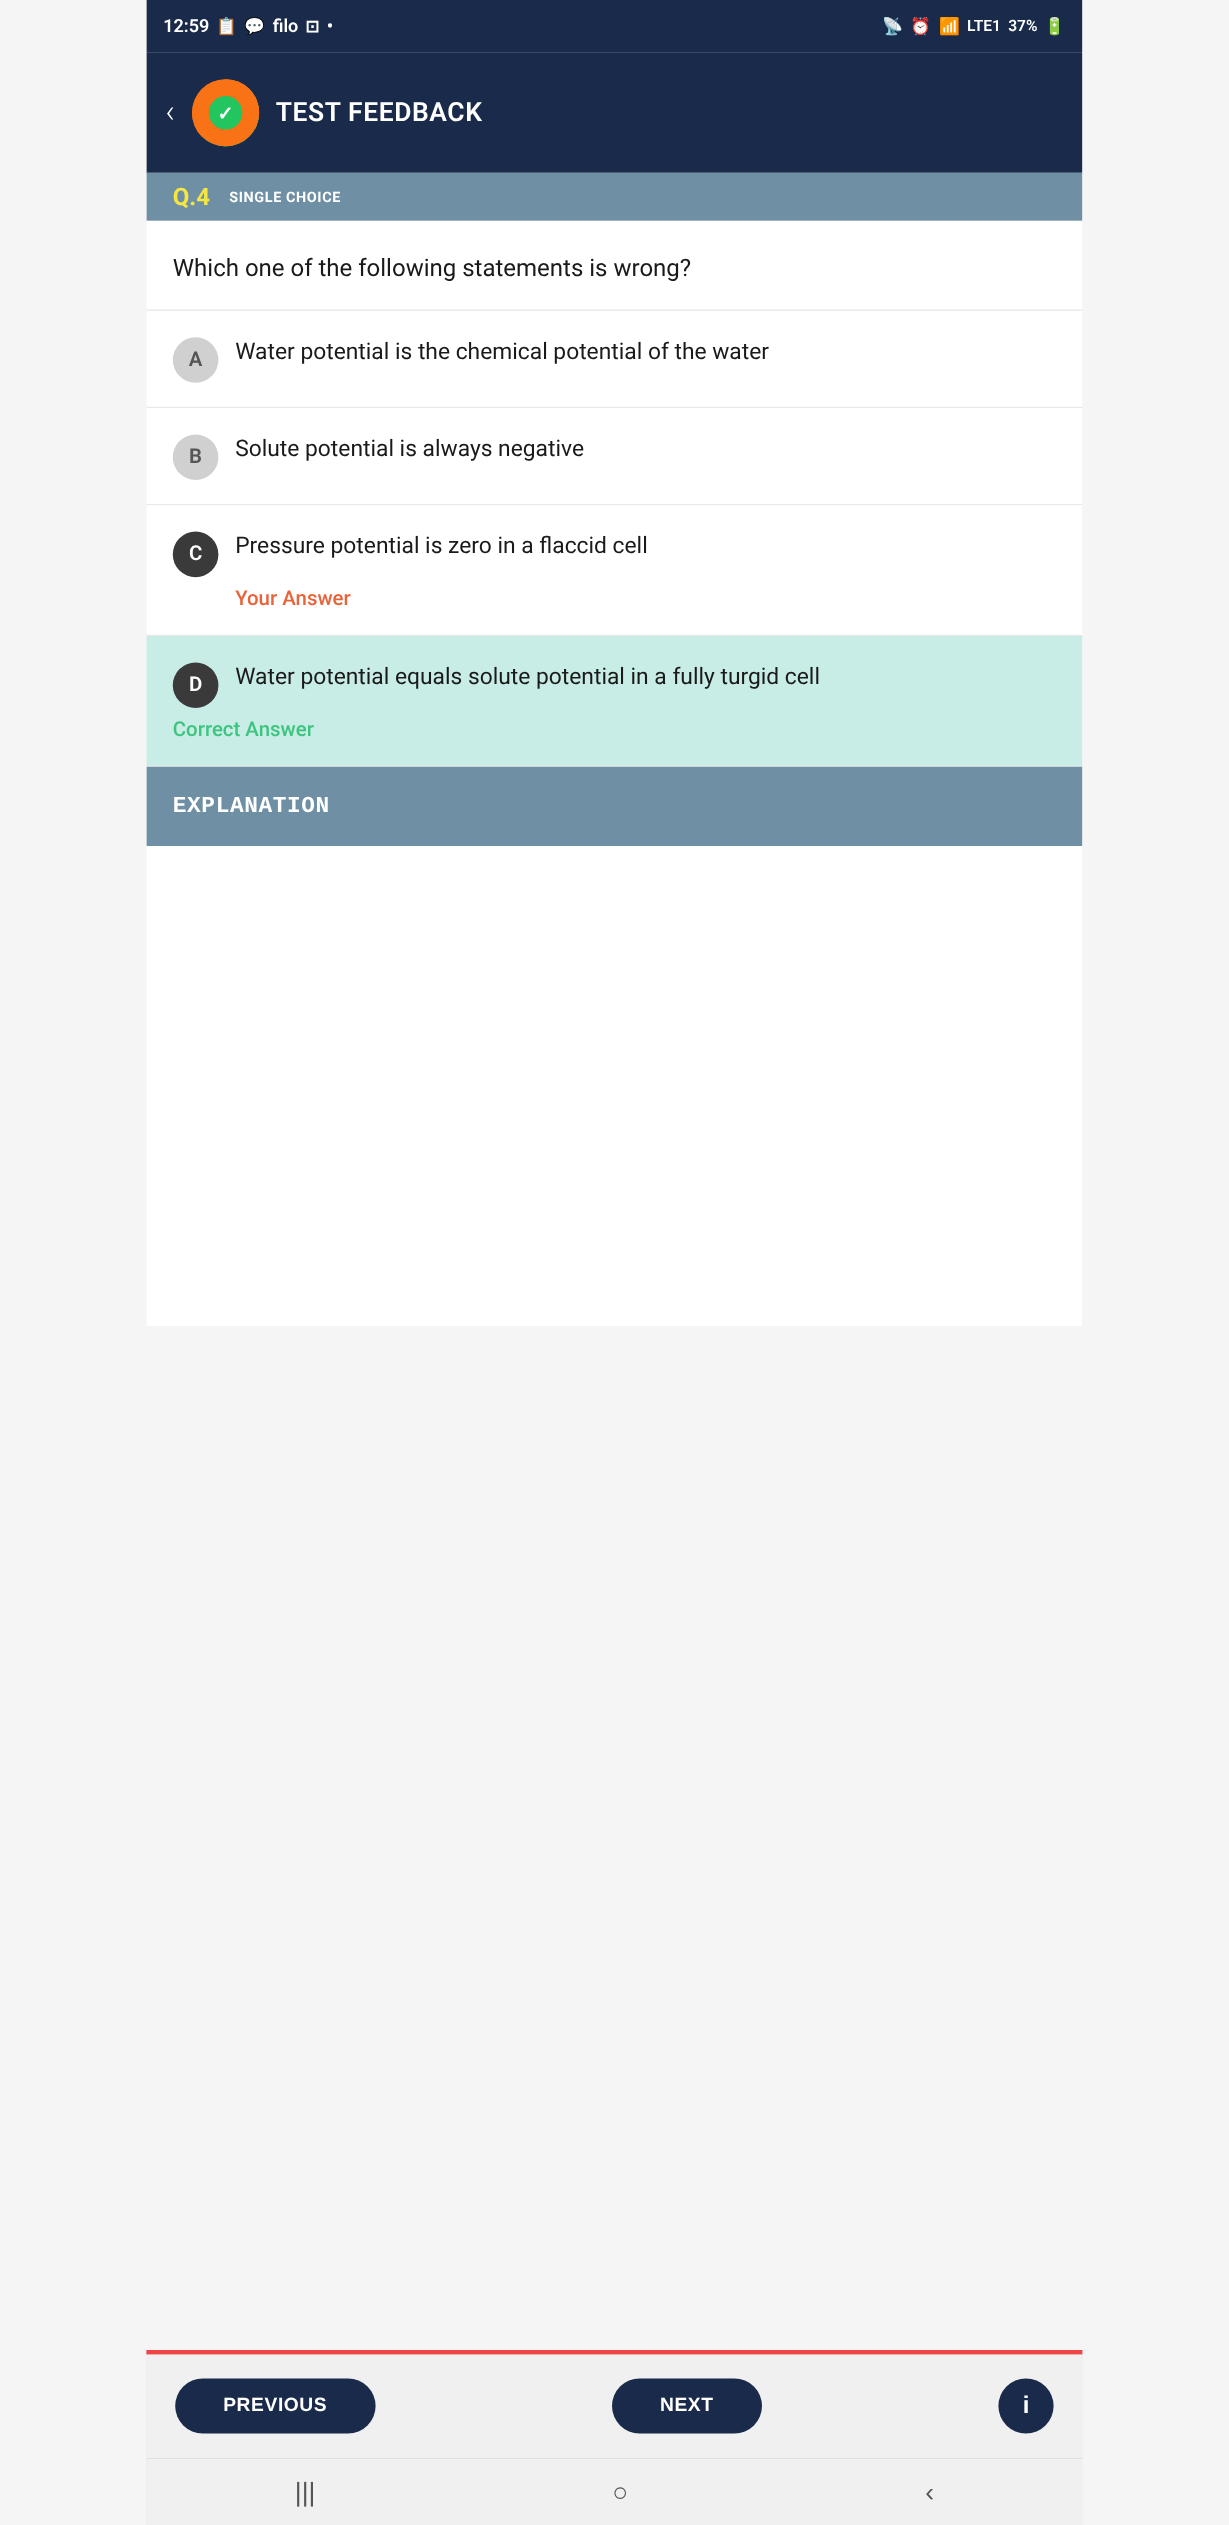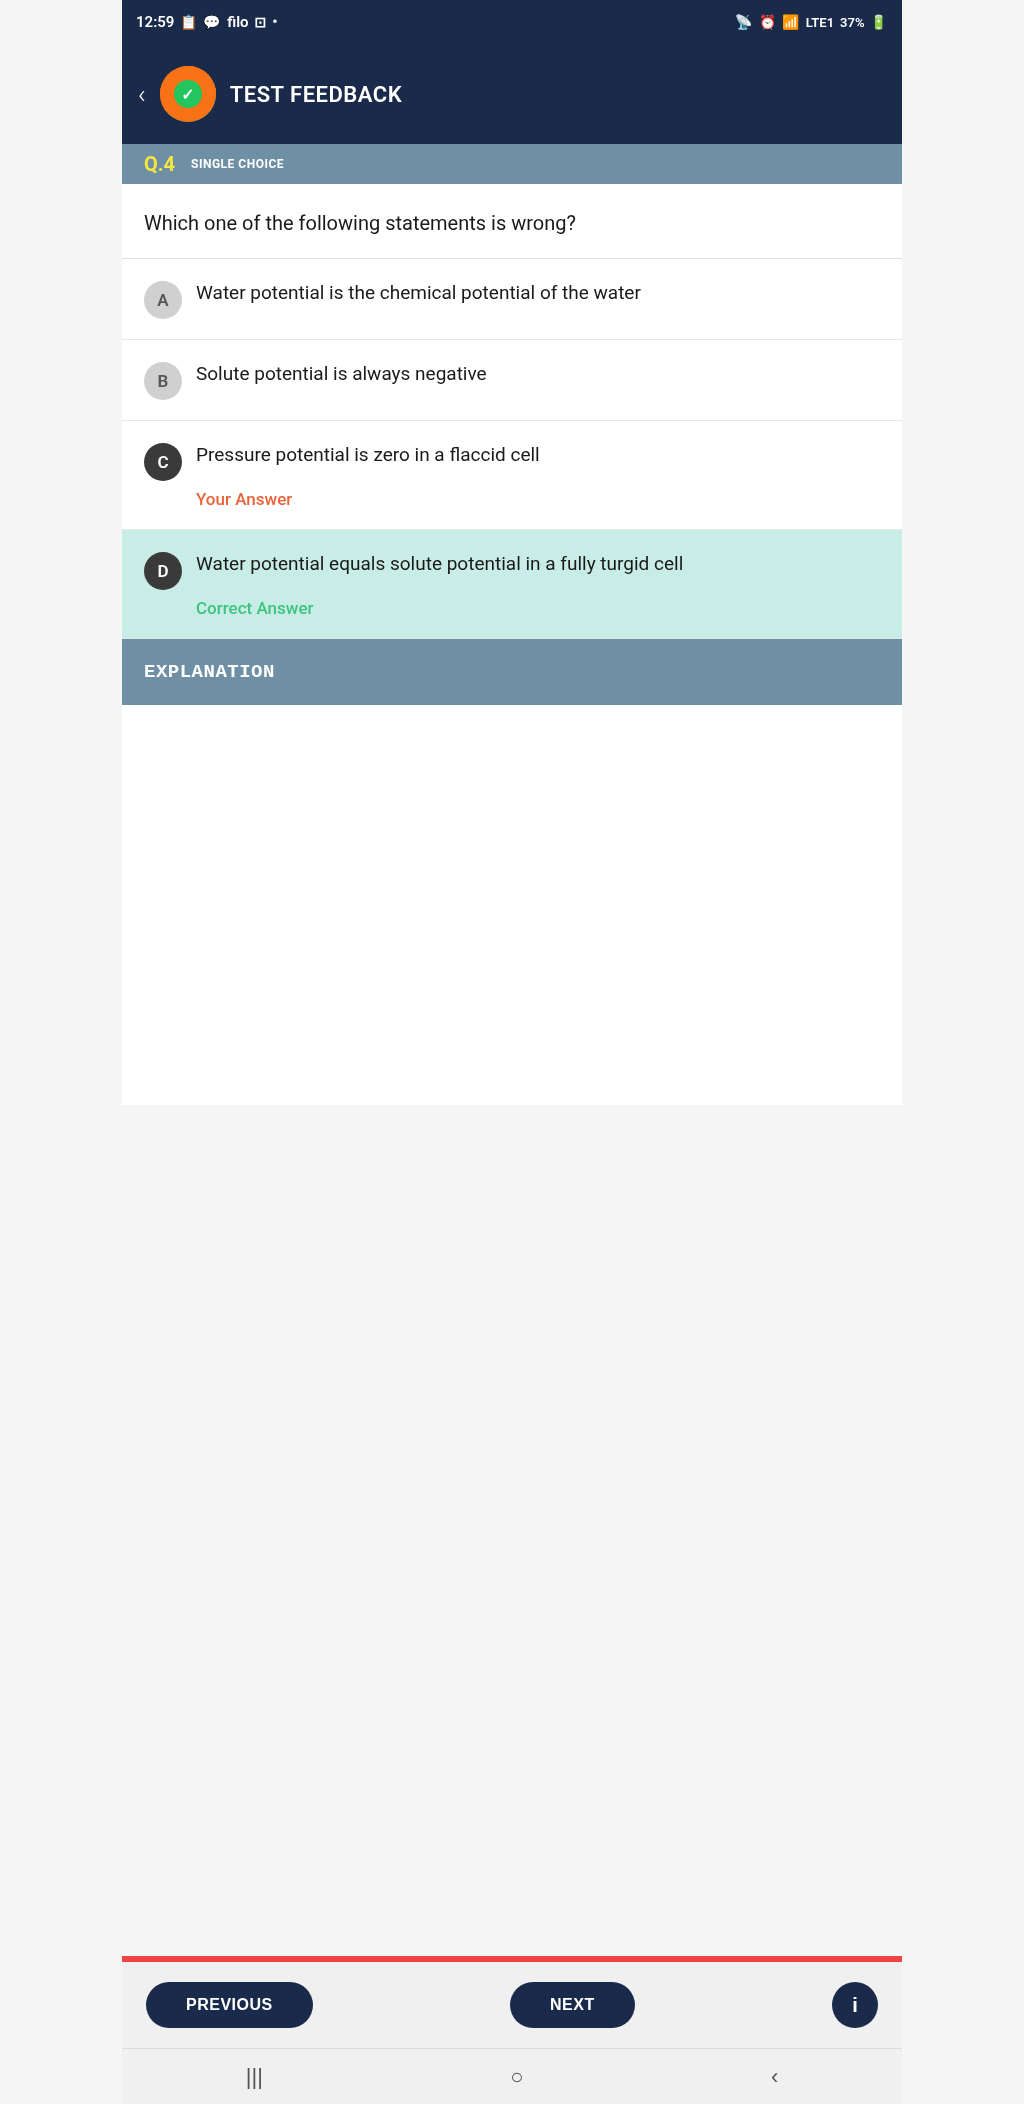--- a/index.html
+++ b/index.html
@@ -149,21 +149,20 @@
     .your-answer-label {
       color: #e8633a;
       font-size: 17px;
       font-weight: 500;
       margin-left: 52px;
     }
     .correct-answer-label {
       color: #3dc47e;
       font-size: 17px;
       font-weight: 500;
-      margin-left: 52px;
     }
 
     
     .option.correct-bg {
       background: #c8ede6;
     }
 
     
     .explanation-header {
       background: #6f8fa4;
@@ -184,21 +183,21 @@
       padding: 24px 22px;
     }
 
     
     .bottom-nav {
       background: #f0f0f0;
       padding: 20px 24px;
       display: flex;
       align-items: center;
       justify-content: space-between;
-      border-top: 6px solid #ef4444;
+      border-top: 4px solid #ef4444;
       position: fixed;
       bottom: 56px;
       left: 0;
       right: 0;
       max-width: 780px;
       margin: 0 auto;
     }
     .nav-btn {
       background: #1a2a4a;
       color: white;

